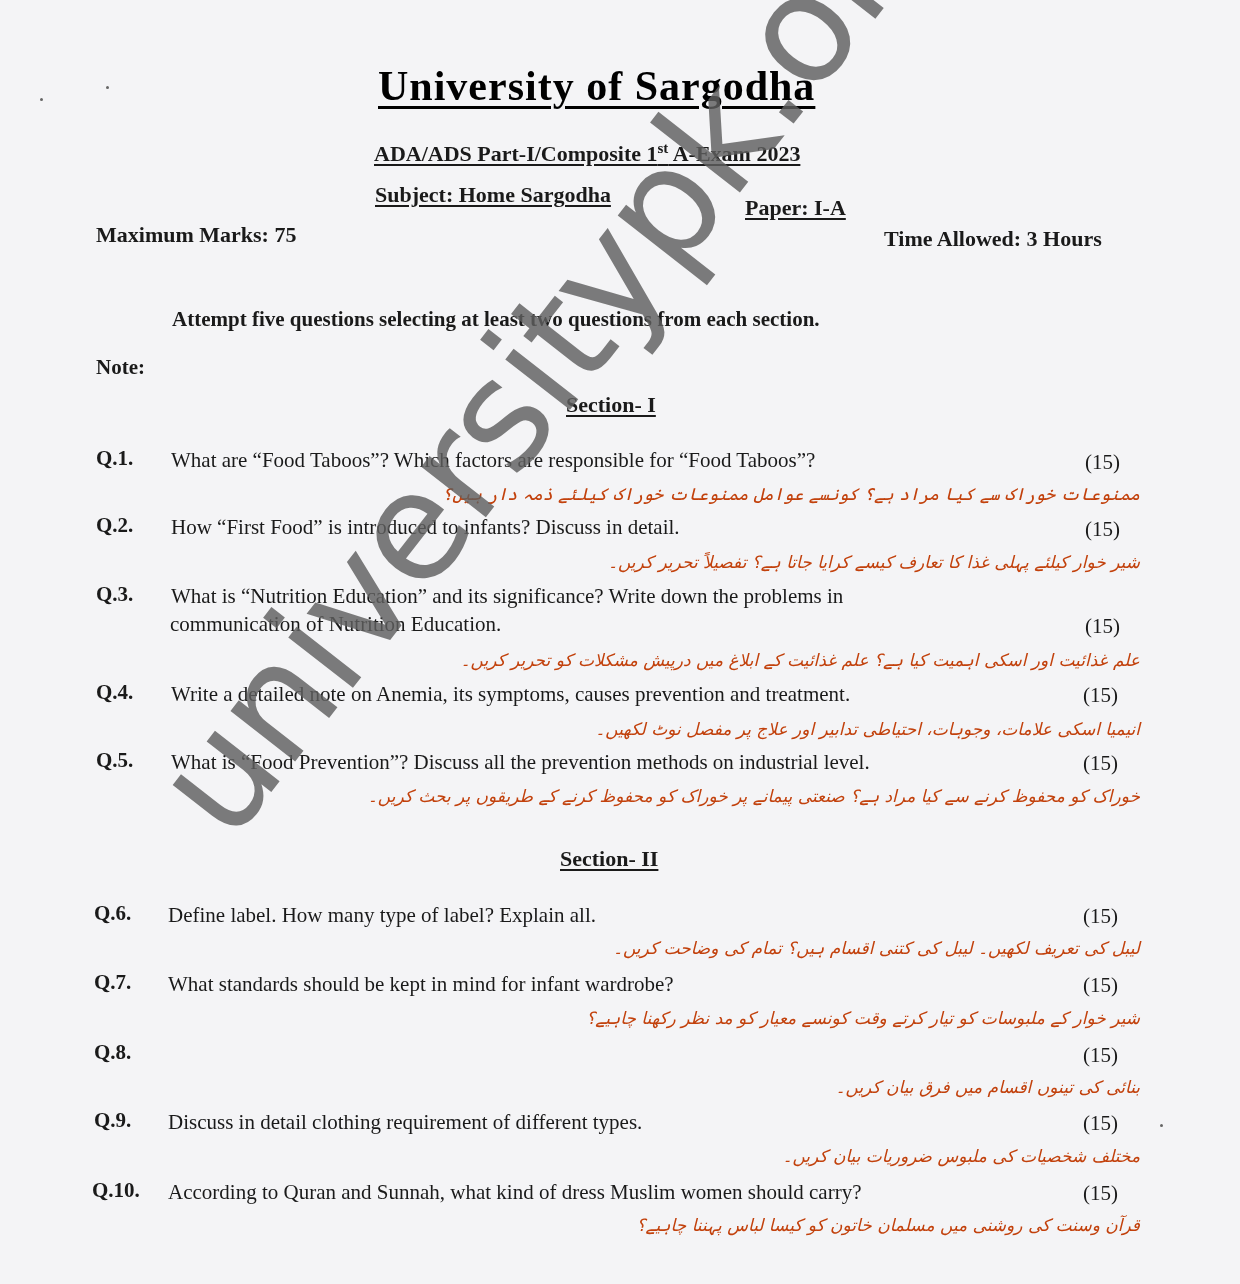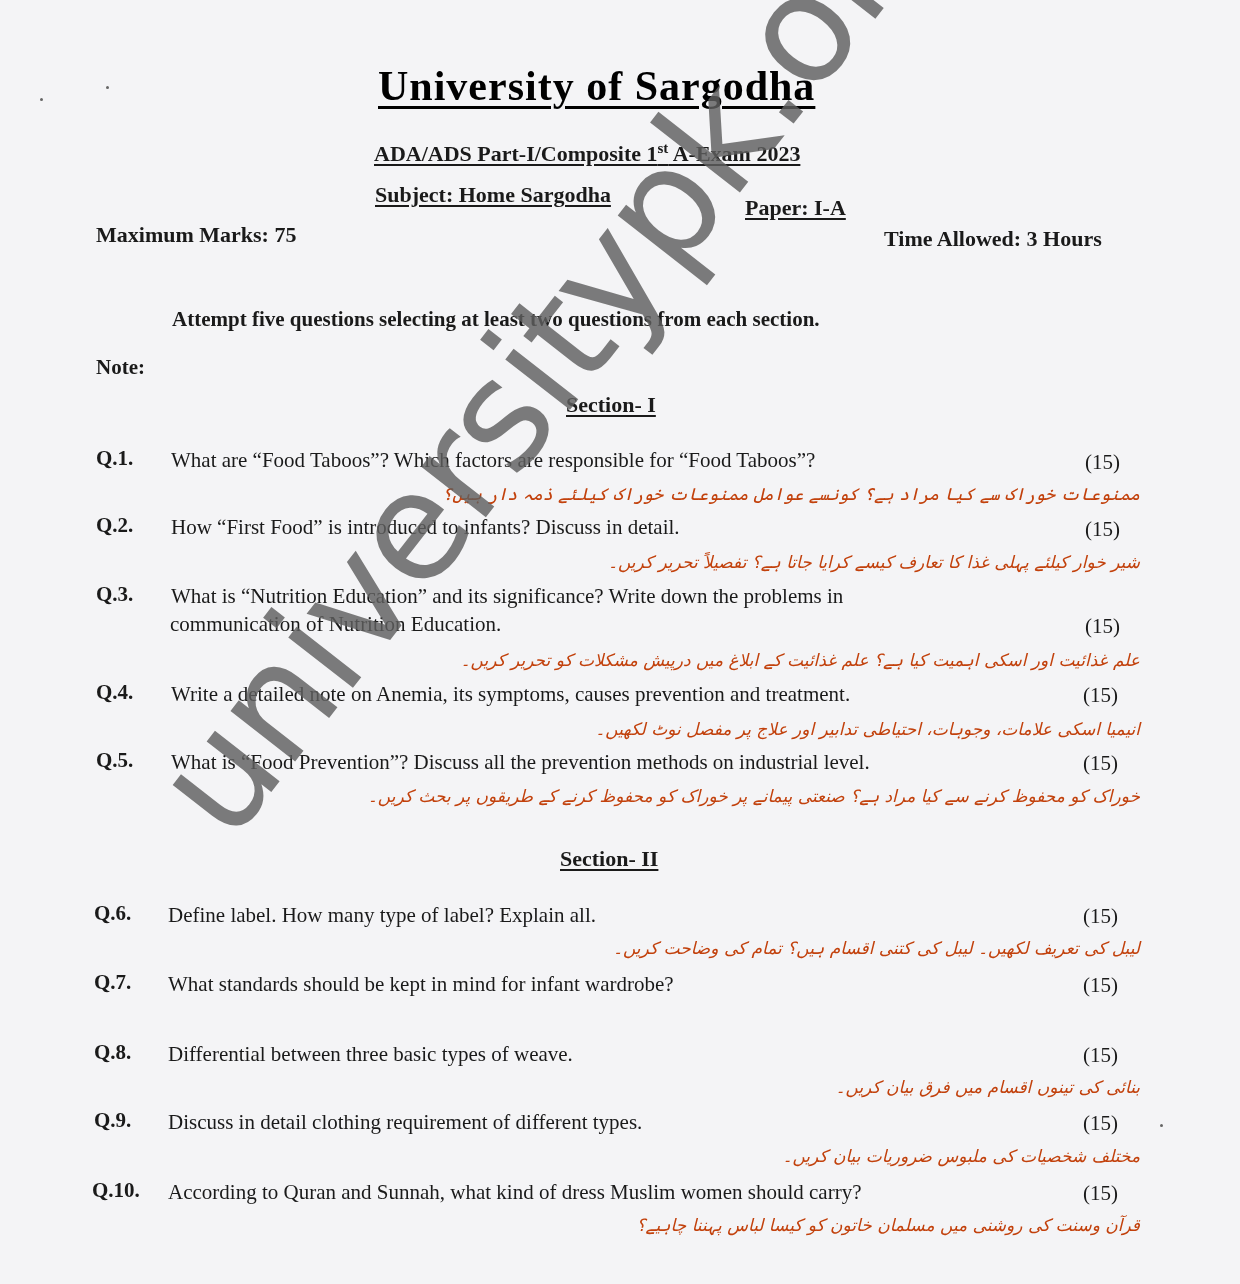--- a/index.html
+++ b/index.html
@@ -86,23 +86,23 @@
   <div class="abs section-head" style="left:560px; top:846px;">Section- II</div>
 
   <div class="abs qnum" style="left:94px; top:901px;">Q.6.</div>
   <div class="abs qtext" style="left:168px; top:901px;">Define label. How many type of label? Explain all.</div>
   <div class="abs marks" style="left:1076px; top:904px;">(15)</div>
   <div class="abs urdu" style="right:100px; top:938px;">لیبل کی تعریف لکھیں۔ لیبل کی کتنی اقسام ہیں؟ تمام کی وضاحت کریں۔</div>
 
   <div class="abs qnum" style="left:94px; top:970px;">Q.7.</div>
   <div class="abs qtext" style="left:168px; top:970px;">What standards should be kept in mind for infant wardrobe?</div>
   <div class="abs marks" style="left:1076px; top:973px;">(15)</div>
+  <div class="abs urdu" style="right:100px; top:1008px;">شیر خوار کے ملبوسات کو تیار کرتے وقت کونسے معیار کو مد نظر رکھنا چاہیے؟</div>
 
   <div class="abs qnum" style="left:94px; top:1040px;">Q.8.</div>
-  <div class="abs qtext" style="left:168px; top:1040px;">Differential between three basic types of weave.</div>
   <div class="abs marks" style="left:1076px; top:1043px;">(15)</div>
   <div class="abs urdu" style="right:100px; top:1077px;">بنائی کی تینوں اقسام میں فرق بیان کریں۔</div>
 
   <div class="abs qnum" style="left:94px; top:1108px;">Q.9.</div>
   <div class="abs qtext" style="left:168px; top:1108px;">Discuss in detail clothing requirement of different types.</div>
   <div class="abs marks" style="left:1076px; top:1111px;">(15)</div>
   <div class="abs urdu" style="right:100px; top:1146px;">مختلف شخصیات کی ملبوس ضروریات بیان کریں۔</div>
 
   <div class="abs qnum" style="left:92px; top:1178px;">Q.10.</div>
   <div class="abs qtext" style="left:168px; top:1178px;">According to Quran and Sunnah, what kind of dress Muslim women should carry?</div>

